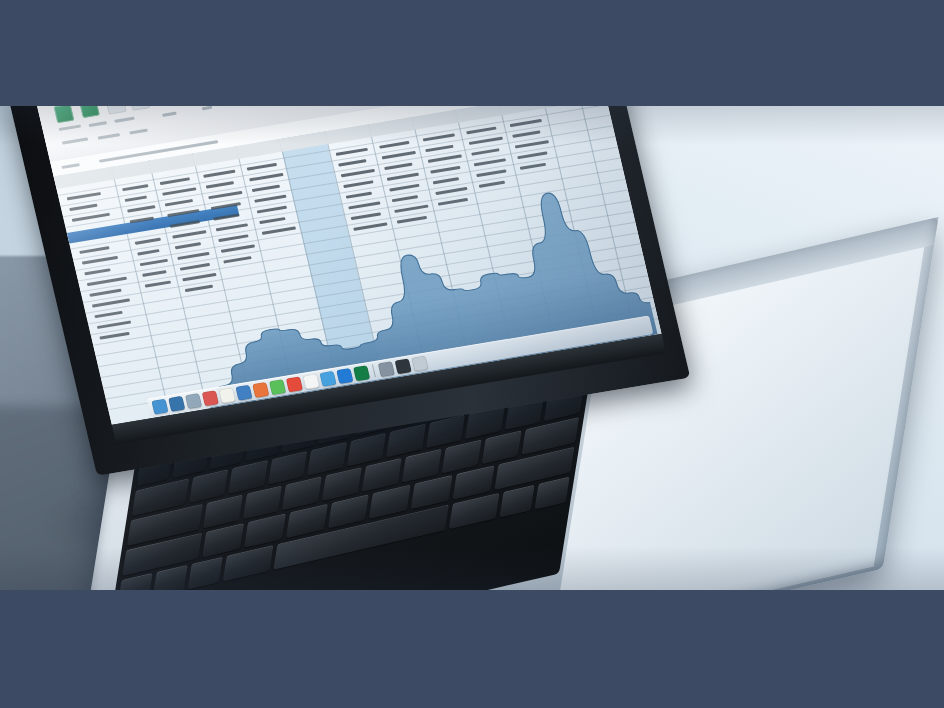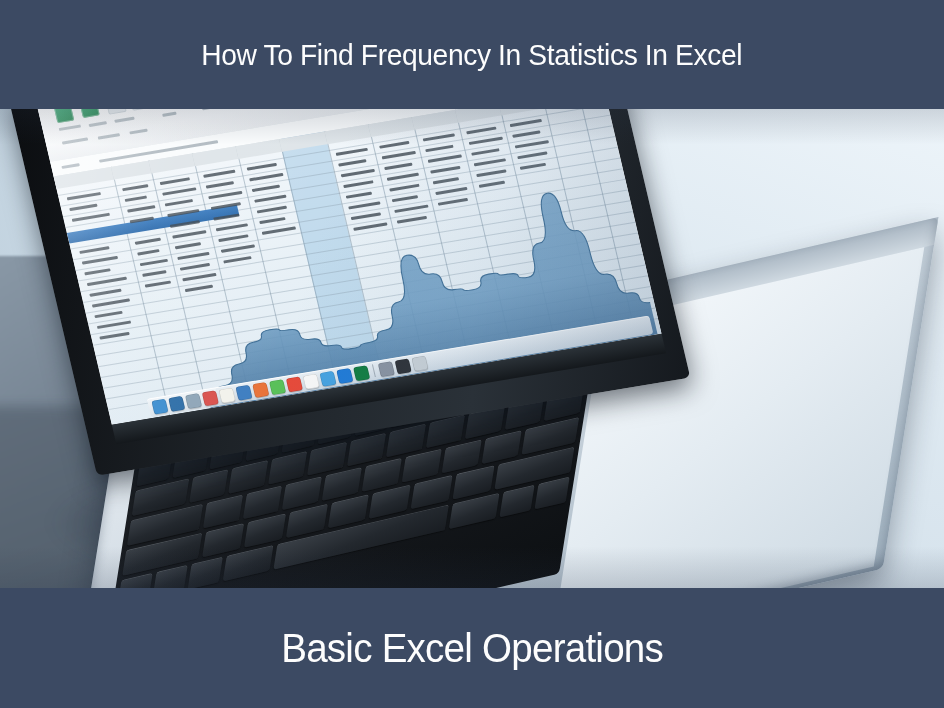--- a/index.html
+++ b/index.html
@@ -331,23 +331,20 @@
       linear-gradient(180deg, rgba(40,52,72,.18) 0%, rgba(40,52,72,0) 8%),
       linear-gradient(0deg, rgba(40,52,72,.20) 0%, rgba(40,52,72,0) 9%);
     z-index: 30;
   }
 </style>
 </head>
 <body>
 
 <div id="poster">
 
-  <div class="banner" id="banner-top">
-    <div class="banner-title" id="poster-title">How To Find Frequency In Statistics In Excel</div>
-  </div>
 
   <div id="photo">
 
     <div id="desk-hilite"></div>
     <div id="desk-shade"></div>
     <div id="desk-shade2"></div>
     <div id="desk-shadow-under"></div>
 
     <div id="laptop">
 
@@ -648,17 +645,14 @@
         </div>
 
         <div id="bezel-chin"></div>
       </div>
 
     </div>
 
     <div id="photo-vignette"></div>
   </div>
 
-  <div class="banner" id="banner-bottom">
-    <div class="banner-title" id="poster-subtitle">Basic Excel Operations</div>
-  </div>
 
 </div>
 
 </body></html>

